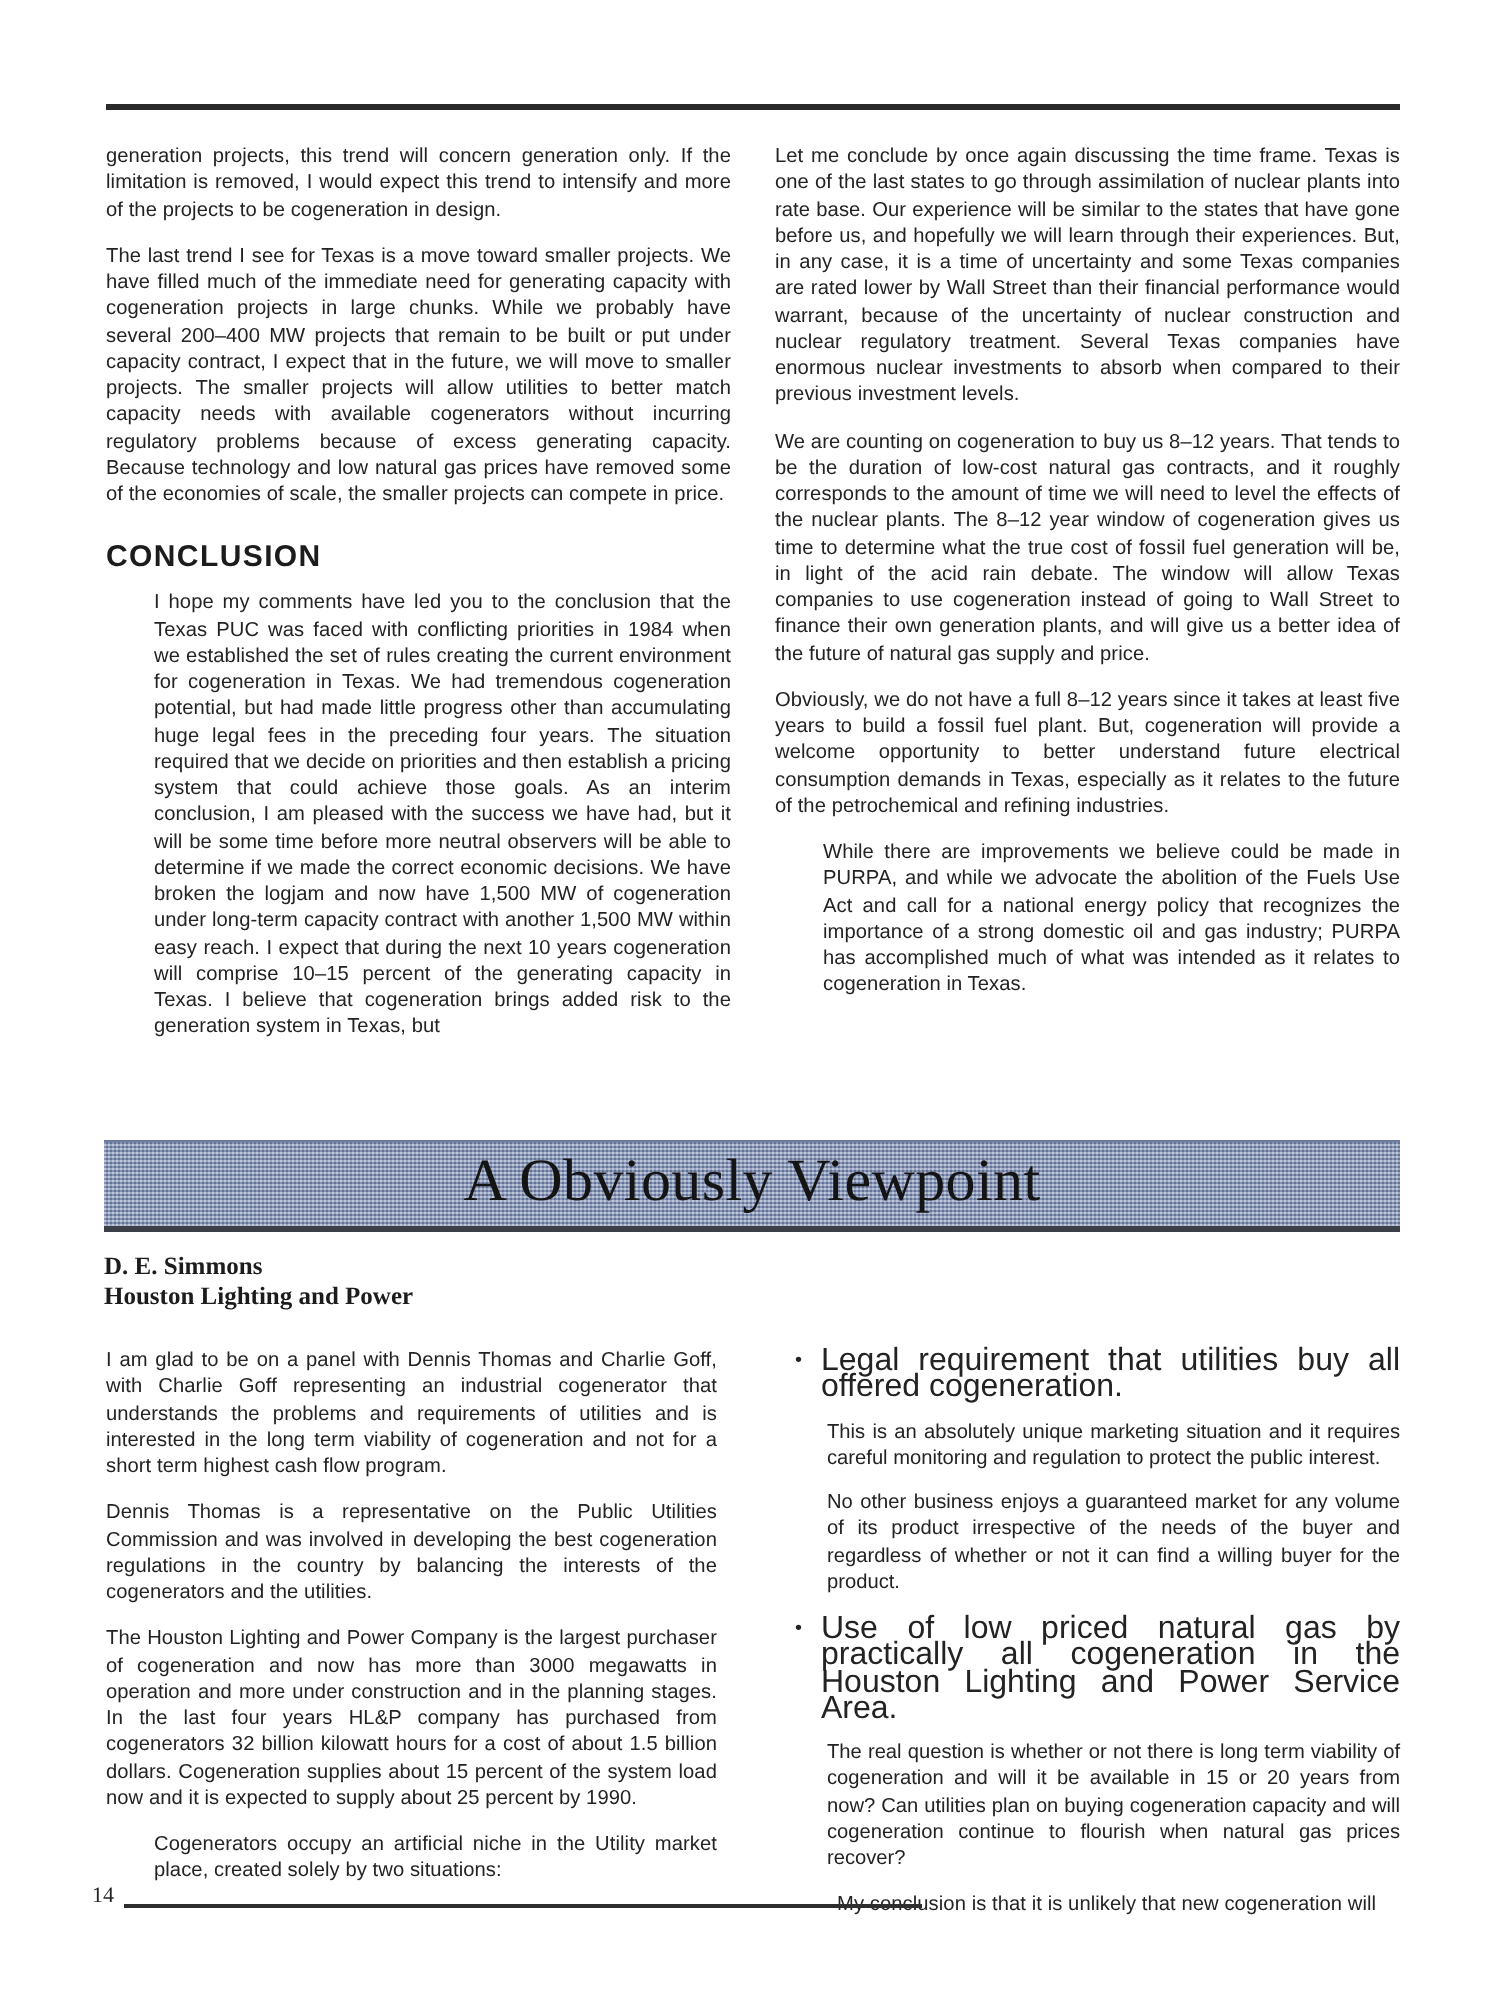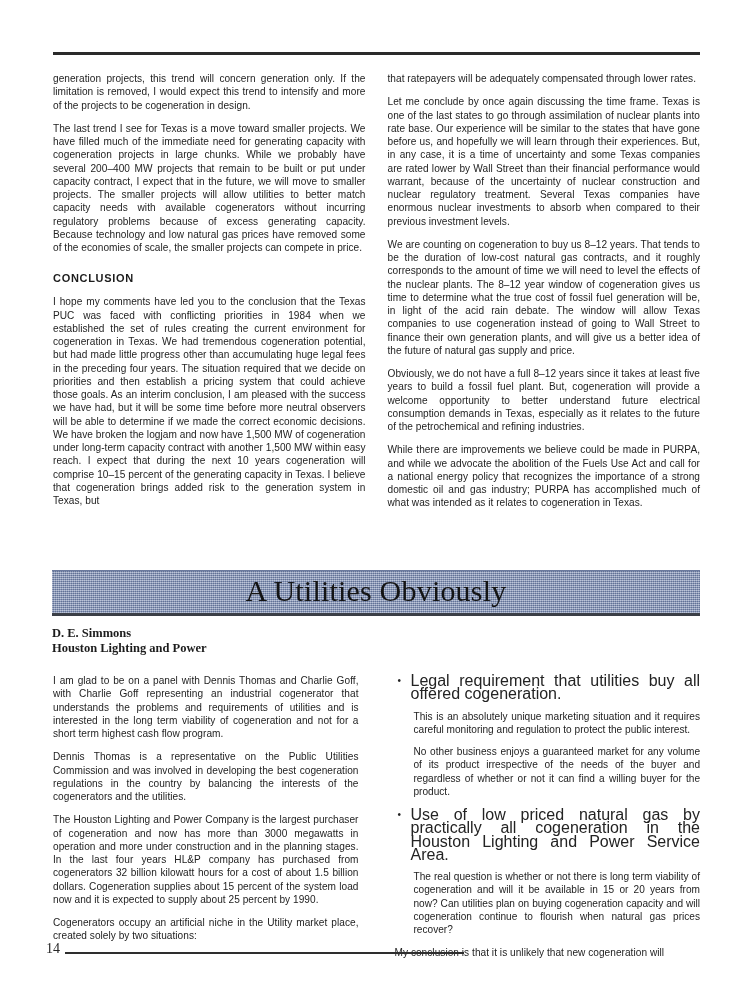--- a/index.html
+++ b/index.html
@@ -48,25 +48,25 @@
 
   p.body {
     margin: 0 0 10px 0;
     font-size: 10.1px;
     line-height: 13.25px;
     text-align: justify;
     text-justify: inter-word;
     letter-spacing: 0.04px;
     color: #232323;
   }
-  p.body:last-child { margin-bottom: 0; }
+  p.body:last-child { margin-bottom: 0; margin-left: 24px; }
 
   h2.section-head {
     margin: 18px 0 10px 0;
-    font-size: 11px;
+    font-size: 15px;
     font-weight: bold;
     letter-spacing: 0.7px;
     line-height: 13px;
     color: #1c1c1c;
   }
 
   
   .banner {
     position: absolute;
     left: 52px;
@@ -164,21 +164,21 @@
     position: absolute;
     left: 46px;
     top: 942px;
     width: 660px;
     display: flex;
     align-items: center;
     font-family: "Liberation Serif", serif;
     color: #262626;
   }
   .footer-page {
-    font-size: 14px;
+    font-size: 11px;
     line-height: 13px;
     padding-right: 5px;
     white-space: nowrap;
   }
   .footer-rule {
     flex: 0 0 399px;
     height: 2px;
     background: #2e2e2e;
     margin-right: 10px;
     position: relative;
@@ -200,31 +200,30 @@
   <div class="upper-cols">
 
     <div class="col">
       <p class="body">generation projects, this trend will concern generation only. If the limitation is removed, I would expect this trend to intensify and more of the projects to be cogeneration in design.</p>
       <p class="body">The last trend I see for Texas is a move toward smaller projects. We have filled much of the immediate need for generating capacity with cogeneration projects in large chunks. While we probably have several 200–400 MW projects that remain to be built or put under capacity contract, I expect that in the future, we will move to smaller projects. The smaller projects will allow utilities to better match capacity needs with available cogenerators without incurring regulatory problems because of excess generating capacity. Because technology and low natural gas prices have removed some of the economies of scale, the smaller projects can compete in price.</p>
       <h2 class="section-head">CONCLUSION</h2>
       <p class="body">I hope my comments have led you to the conclusion that the Texas PUC was faced with conflicting priorities in 1984 when we established the set of rules creating the current environment for cogeneration in Texas. We had tremendous cogeneration potential, but had made little progress other than accumulating huge legal fees in the preceding four years. The situation required that we decide on priorities and then establish a pricing system that could achieve those goals. As an interim conclusion, I am pleased with the success we have had, but it will be some time before more neutral observers will be able to determine if we made the correct economic decisions. We have broken the logjam and now have 1,500 MW of cogeneration under long-term capacity contract with another 1,500 MW within easy reach. I expect that during the next 10 years cogeneration will comprise 10–15 percent of the generating capacity in Texas. I believe that cogeneration brings added risk to the generation system in Texas, but</p>
     </div>
 
     <div class="col">
-      <p class="body">that ratepayers will be adequately compensated through lower rates.</p>
       <p class="body">Let me conclude by once again discussing the time frame. Texas is one of the last states to go through assimilation of nuclear plants into rate base. Our experience will be similar to the states that have gone before us, and hopefully we will learn through their experiences. But, in any case, it is a time of uncertainty and some Texas companies are rated lower by Wall Street than their financial performance would warrant, because of the uncertainty of nuclear construction and nuclear regulatory treatment. Several Texas companies have enormous nuclear investments to absorb when compared to their previous investment levels.</p>
       <p class="body">We are counting on cogeneration to buy us 8–12 years. That tends to be the duration of low-cost natural gas contracts, and it roughly corresponds to the amount of time we will need to level the effects of the nuclear plants. The 8–12 year window of cogeneration gives us time to determine what the true cost of fossil fuel generation will be, in light of the acid rain debate. The window will allow Texas companies to use cogeneration instead of going to Wall Street to finance their own generation plants, and will give us a better idea of the future of natural gas supply and price.</p>
       <p class="body">Obviously, we do not have a full 8–12 years since it takes at least five years to build a fossil fuel plant. But, cogeneration will provide a welcome opportunity to better understand future electrical consumption demands in Texas, especially as it relates to the future of the petrochemical and refining industries.</p>
       <p class="body">While there are improvements we believe could be made in PURPA, and while we advocate the abolition of the Fuels Use Act and call for a national energy policy that recognizes the importance of a strong domestic oil and gas industry; PURPA has accomplished much of what was intended as it relates to cogeneration in Texas.</p>
     </div>
 
   </div>
 
   <div class="banner">
-    <div class="banner-title">A Utilities Obviously</div>
+    <div class="banner-title">A Obviously Viewpoint</div>
   </div>
 
   <div class="author-block">
     <div class="author-name">D. E. Simmons</div>
     <div class="author-org">Houston Lighting and Power</div>
   </div>
 
   <div class="lower-cols">
 
     <div class="col">

